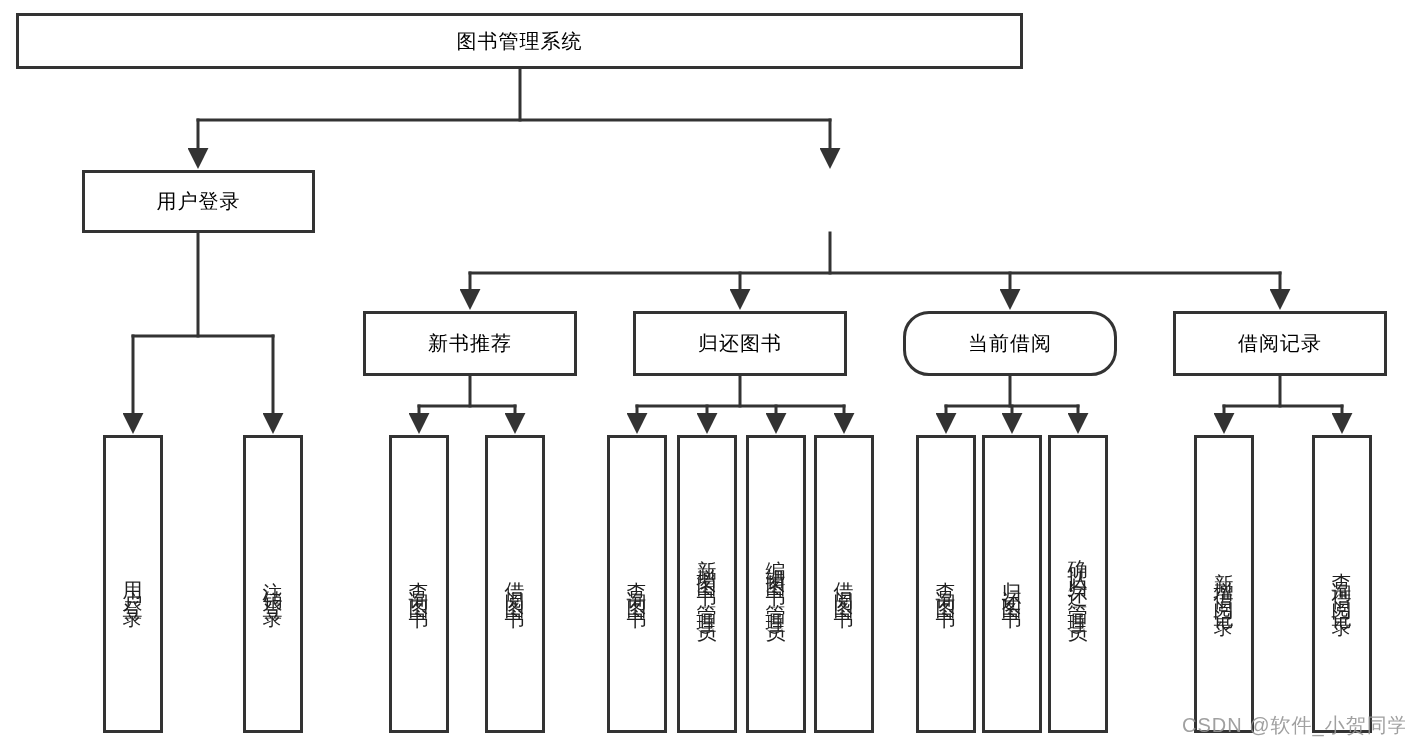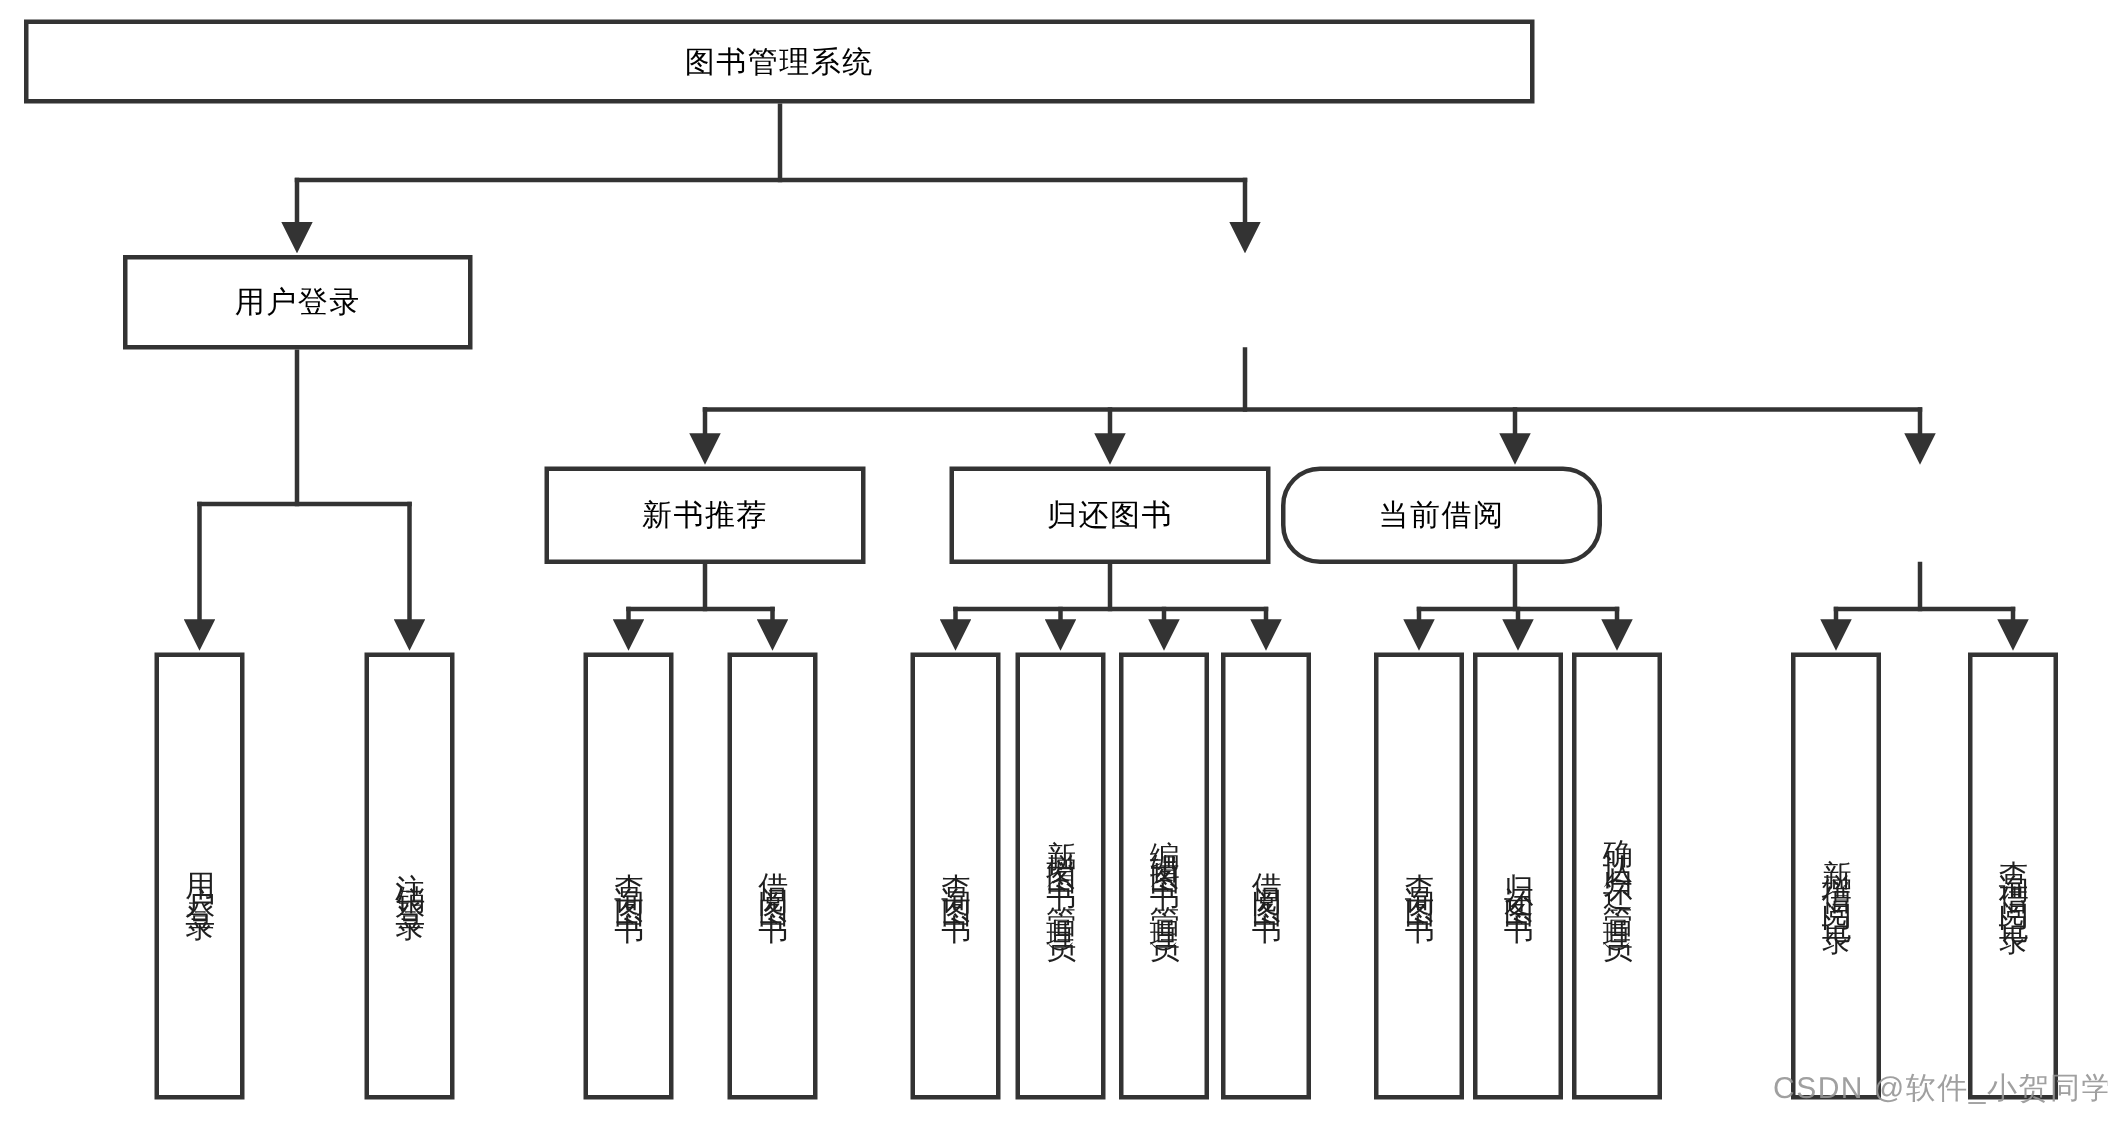--- a/index.html
+++ b/index.html
@@ -114,21 +114,22 @@
       <path d="M1342,406 V415" marker-end="url(#arw)"></path>
     </g>
   </svg>
 
   <div class="box" style="left:16px; top:13px; width:1007px; height:56px;">图书管理系统</div>
 
   <div class="box" style="left:82px; top:170px; width:233px; height:63px;">用户登录</div>
 
   <div class="box" style="left:363px; top:311px; width:214px; height:65px;">新书推荐</div>
   <div class="box" style="left:633px; top:311px; width:214px; height:65px;">归还图书</div>
-  <div class="box" style="left:854px; top:311px; width:214px; height:65px;border-radius:26px;">当前借阅</div>
+  <div class="box" style="left:903px; top:311px; width:214px; height:65px;border-radius:26px;">当前借阅</div>
+  <div class="box" style="left:1173px; top:311px; width:214px; height:65px;">借阅记录</div>
 
   <div class="vbox" style="left:103px; top:435px; width:60px; height:298px;">用户登录</div>
   <div class="vbox" style="left:243px; top:435px; width:60px; height:298px;">注销登录</div>
 
   <div class="vbox" style="left:389px; top:435px; width:60px; height:298px;">查询图书</div>
   <div class="vbox" style="left:485px; top:435px; width:60px; height:298px;">借阅图书</div>
 
   <div class="vbox" style="left:607px; top:435px; width:60px; height:298px;">查询图书</div>
   <div class="vbox" style="left:677px; top:435px; width:60px; height:298px;">新增图书（管理员）</div>
   <div class="vbox" style="left:746px; top:435px; width:60px; height:298px;">编辑图书（管理员）</div>

